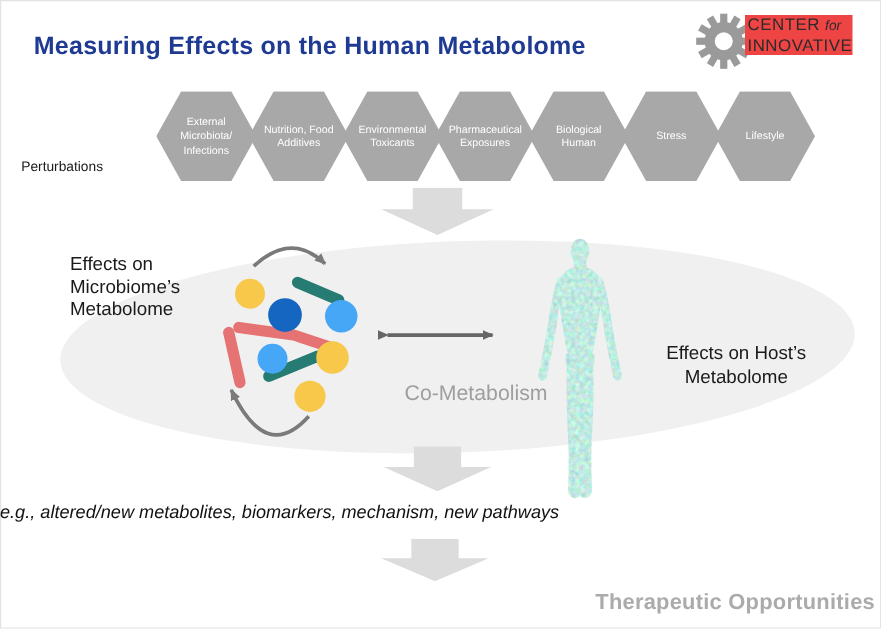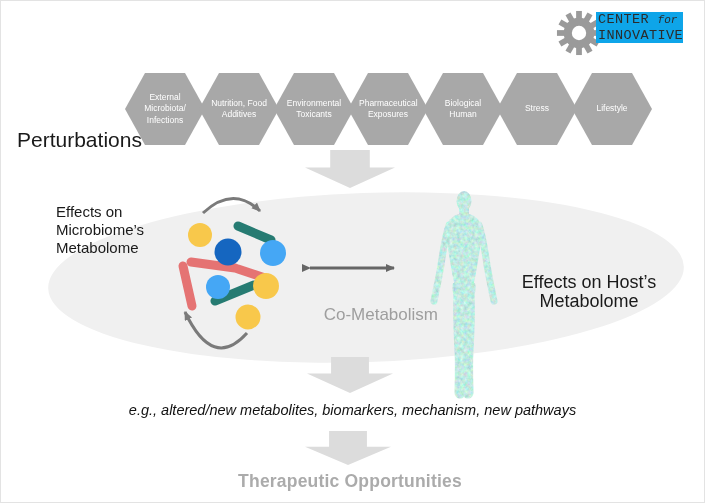--- a/index.html
+++ b/index.html
@@ -9,28 +9,28 @@
     box-shadow:inset 0 0 0 1px #e3e3e3;
   }
   
   #title{
     position:absolute;left:27px;top:26px;font-size:20px;font-weight:bold;
     color:#1f3a93;letter-spacing:.2px;
   }
   #logo{position:absolute;left:556px;top:8px;width:142px;height:54px;}
   #logo svg{position:absolute;left:0;top:2px;}
   #logo-text{
-    position:absolute;left:40px;top:4px;background:#0ea5e9;padding-left:2px;
-    font-family:Liberation Mono, monospace;color:#2b2b2b;font-size:13.5px;
+    position:absolute;left:40px;top:4px;background:#ef4444;padding-left:2px;
+    font-family:Liberation Sans, sans-serif;color:#2b2b2b;font-size:13.5px;
     line-height:15px;letter-spacing:.4px;white-space:nowrap;
   }
   #logo-text .for{font-style:italic;font-size:11px;letter-spacing:0;}
   
   #perturbations-label{
-    position:absolute;left:17px;top:100px;font-size:21px;color:#1a1a1a;margin-top:28px;
+    position:absolute;left:17px;top:100px;font-size:11px;color:#1a1a1a;margin-top:28px;
   }
   .hex{
     position:absolute;top:73px;width:80px;height:72px;background:#a8a8a8;
     clip-path:polygon(25% 0,75% 0,100% 50%,75% 100%,25% 100%,0 50%);
     display:flex;align-items:center;justify-content:center;
   }
   .hex span{
     display:block;width:58px;text-align:center;color:#ffffff;
     font-size:8.5px;line-height:1.3;
   }
@@ -46,44 +46,45 @@
   #ellipse{
     position:absolute;left:48px;top:193px;width:636px;height:169px;
     background:#f0f0f0;border-radius:50%;transform:rotate(-2deg);
   }
   #microbiome-label{
     position:absolute;left:56px;top:203px;width:114px;text-align:left;
     font-size:15px;line-height:18px;color:#1a1a1a;
   }
   #host-label{
     position:absolute;left:518px;top:273px;width:142px;text-align:center;
-    font-size:18px;line-height:19px;color:#1a1a1a;
+    font-size:15px;line-height:19px;color:#1a1a1a;
   }
   #co-metabolism-label{
     position:absolute;left:278px;top:305px;width:160px;text-align:right;
     font-size:17px;color:#9e9e9e;
   }
   #cluster{position:absolute;left:158px;top:185px;overflow:visible;}
   #bidirectional-arrow{position:absolute;left:300px;top:259px;overflow:visible;}
   #human{position:absolute;left:425px;top:191px;overflow:visible;}
   
   #examples-text{
-    position:absolute;left:0;top:402px;width:705px;text-align:center;
+    position:absolute;left:0;top:402px;width:705px;text-align:left;
     font-size:14.5px;font-style:italic;color:#111111;
   }
   #therapeutic-label{
-    position:absolute;left:0;top:471px;width:700px;text-align:center;
+    position:absolute;left:0;top:471px;width:700px;text-align:right;
     font-size:17.5px;font-weight:bold;color:#ababab;letter-spacing:.2px;
   }
 </style>
 </head>
 <body>
 
 <div id="slide">
 
+  <div id="title">Measuring Effects on the Human Metabolome</div>
 
   <div id="logo">
     <svg width="46" height="46" viewBox="0 0 48 48">
       <g fill="#9a9a9a">
         <g>
           <rect x="21" y="1" width="6" height="10"></rect>
           <rect x="21" y="1" width="6" height="10" transform="rotate(30 24 24)"></rect>
           <rect x="21" y="1" width="6" height="10" transform="rotate(60 24 24)"></rect>
           <rect x="21" y="1" width="6" height="10" transform="rotate(90 24 24)"></rect>
           <rect x="21" y="1" width="6" height="10" transform="rotate(120 24 24)"></rect>

